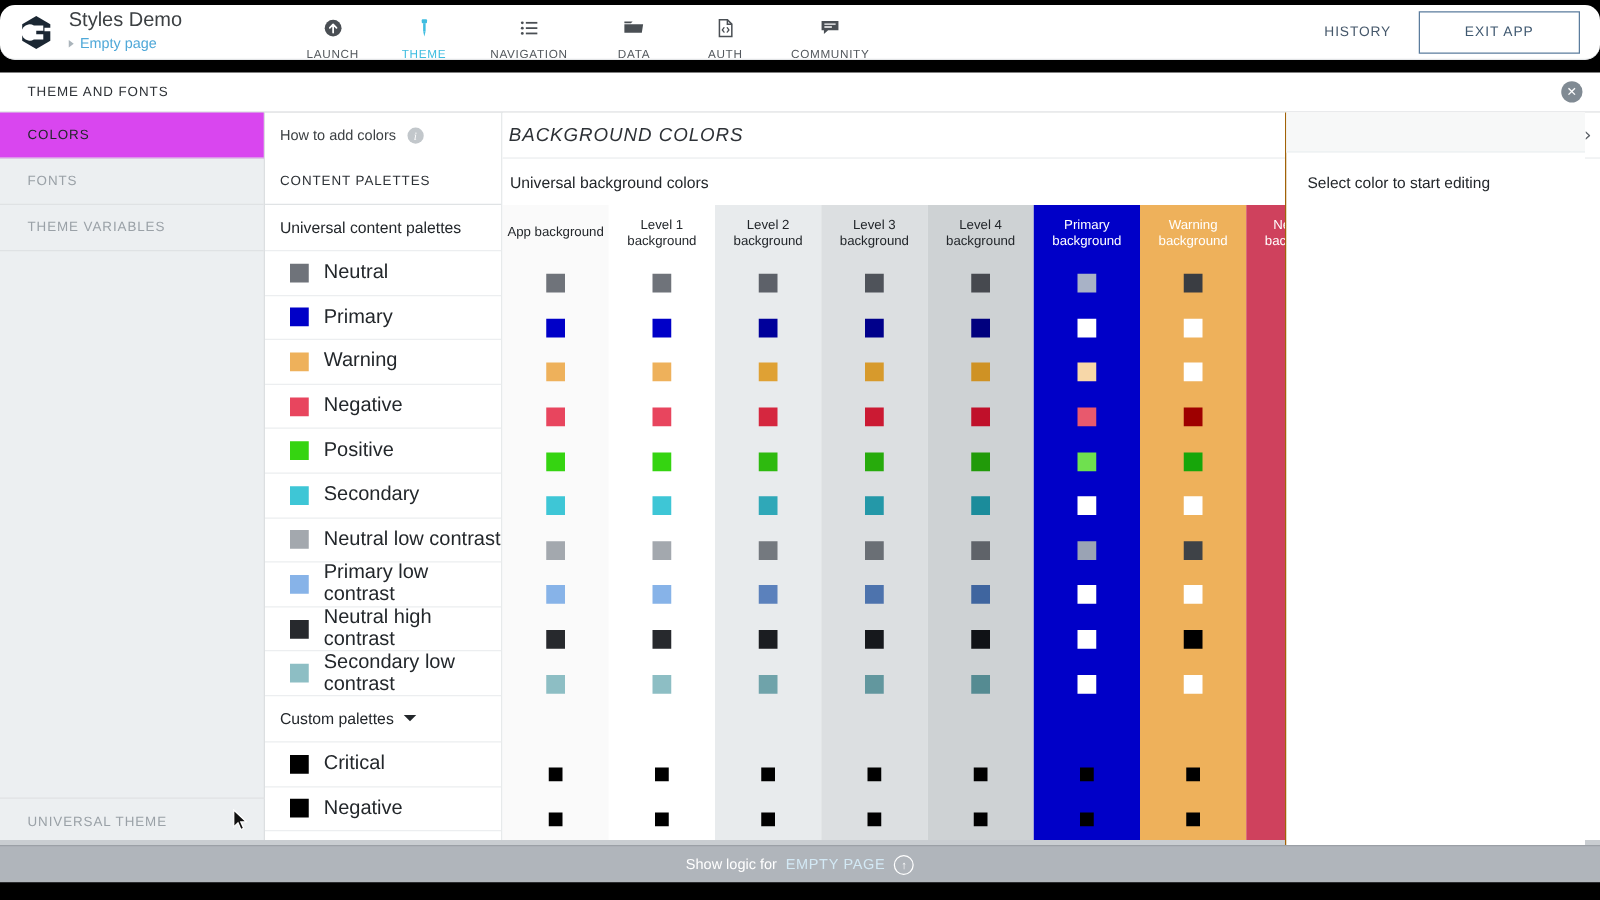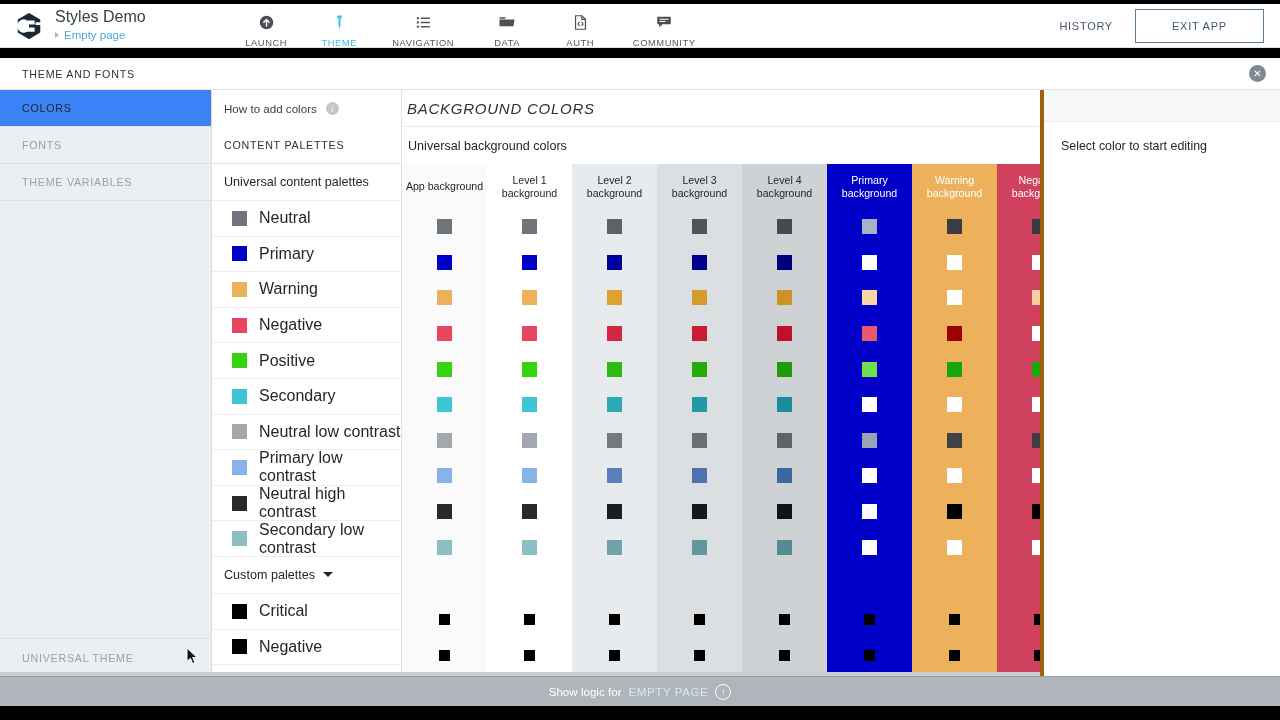--- a/index.html
+++ b/index.html
@@ -12,20 +12,21 @@
   .screen { position: relative; width: 1280px; height: 720px; background: #000; }
 
   
   .top-strip { position: absolute; left:0; top:0; width:1280px; height:4px; background:#000; }
 
   
   .header {
     position: absolute; left:0; top:4px; width:1280px; height:44px;
     background:#fff; display:flex; align-items:center;
     border-bottom:1px solid #e2e4e6;
+    border-radius:12px;
   }
   .brand { display:flex; align-items:center; padding-left:14px; }
   .brand-logo { width:30px; height:30px; margin-right:11px; flex:none; }
   .brand-text { display:flex; flex-direction:column; justify-content:center; }
   .brand-title { font-size:16px; color:#3c4043; line-height:18px; }
   .brand-sub { font-size:11.5px; color:#4fa8d8; line-height:16px; display:flex; align-items:center; margin-top:1px;}
   .brand-caret {
     width:0;height:0;border-left:4px solid #aab4bb;
     border-top:3.5px solid transparent;border-bottom:3.5px solid transparent;
     margin-right:5px;
@@ -65,21 +66,21 @@
   
   .body-wrap { position:absolute; left:0; top:90px; width:1280px; height:586px; background:#eceff1; }
 
   
   .leftnav { position:absolute; left:0; top:0; width:212px; height:586px; background:#eceff1; border-right:1px solid #dcdfe1; }
   .ln-item {
     height:37px; display:flex; align-items:center; padding-left:22px;
     font-size:10.7px; letter-spacing:.75px; color:#9aa1a7; cursor:pointer;
     border-bottom:1px solid #dfe2e4;
   }
-  .ln-item.active { background:#3b82f6; color:#23272b; }
+  .ln-item.active { background:#d946ef; color:#23272b; }
   .ln-bottom { position:absolute; left:0; bottom:0; width:212px; }
   .ln-bottom .ln-item { border-top:1px solid #dfe2e4; border-bottom:none; height:38px; }
 
   
   .palettes { position:absolute; left:212px; top:0; width:190px; height:586px; background:#fff; border-right:1px solid #e0e3e5; }
   .pal-howto {
     height:37px; display:flex; align-items:center; padding-left:12px; font-size:11.6px; color:#3c4043;
     cursor:pointer;
   }
   .info-dot {
@@ -132,22 +133,22 @@
   }
   .col-head.onDark { color:#ffffff; }
   .col-cells { }
   .cell { height:35.6px; display:flex; align-items:center; justify-content:center; }
   .cell-sw { width:15px; height:15px; }
   .cell.group { height:37px; }
   .cell.small .cell-sw { width:11px; height:11px; }
 
   
   .rightpanel {
-    position:absolute; right:0; top:0; width:240px; height:586px;
-    background:#fff; border-left:4px solid #a16207; z-index:5;
+    position:absolute; right:12px; top:0; width:240px; height:586px;
+    background:#fff; border-left:1px solid #a16207; z-index:5;
   }
   .rp-head { height:32px; background:#f7f8f8; border-bottom:1px solid #eceff1; }
   .rp-body { padding:17px 16px 0 17px; }
   .rp-l1 { font-size:12.4px; color:#23272b; margin-bottom:17px; }
   .rp-l2 { font-size:12.4px; color:#23272b; line-height:17px; }
 
   
   .bottombar {
     position:absolute; left:0; top:676px; width:1280px; height:30px;
     background:#b0b5bb; display:flex; align-items:center; justify-content:center; gap:7px;

